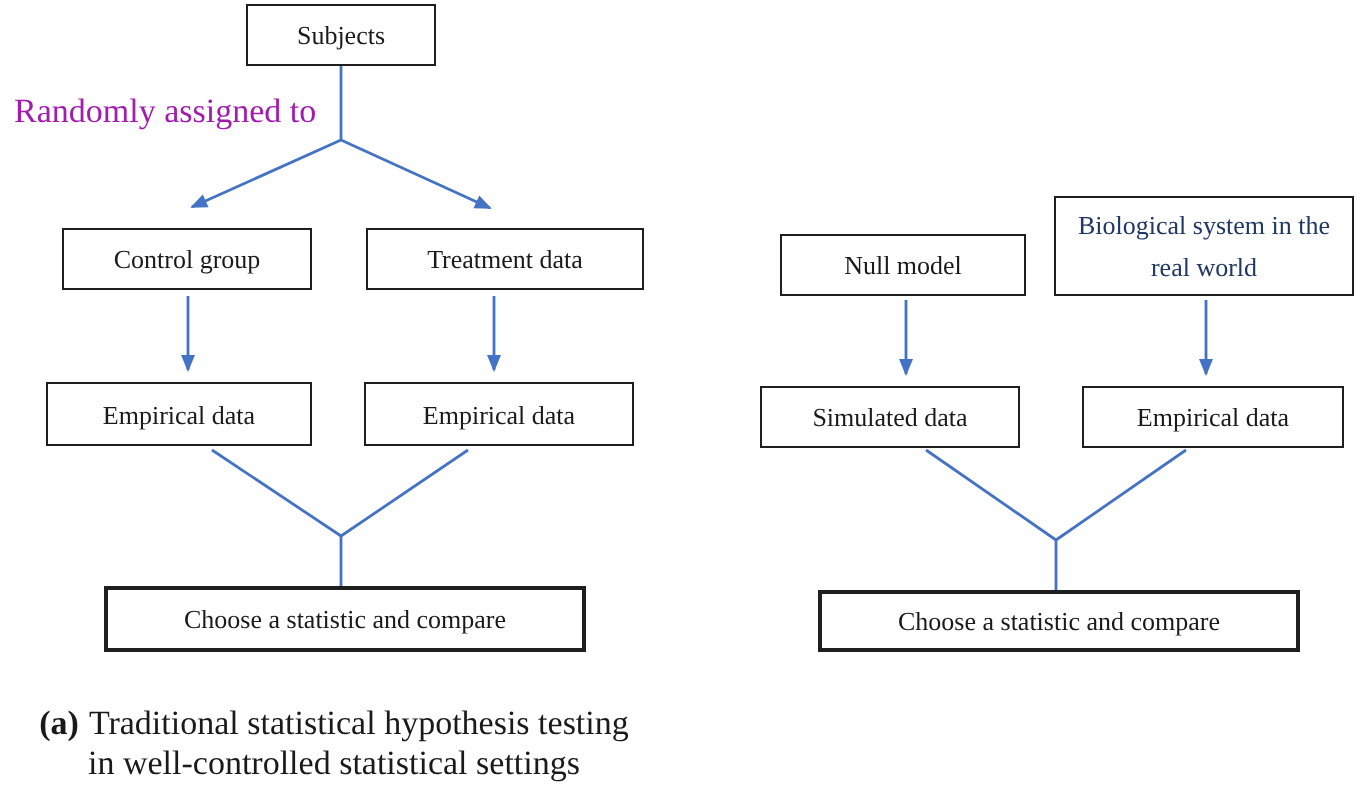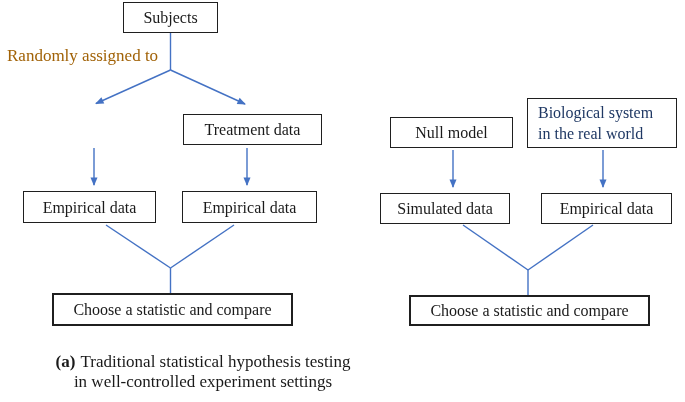--- a/index.html
+++ b/index.html
@@ -23,33 +23,33 @@
     pointer-events: none;
   }
   .node {
     position: absolute;
     box-sizing: border-box;
     border: 1.7px solid #1f1f1f;
     background: #ffffff;
     display: flex;
     align-items: center;
     justify-content: center;
-    text-align: left;
-    font-size: 16px;
+    text-align: center;
+    font-size: 13px;
     color: #1a1a1a;
     line-height: 21px;
     white-space: nowrap;
   }
   .node.wrap { white-space: normal; }
   .node.thick { border-width: 2px; font-family: Liberation Serif, serif; }
   .node.blue-text { color: #1F3864; }
   .floating-label {
     position: absolute;
     font-size: 17px;
-    color: #a16207;
+    color: #a21caf;
     white-space: nowrap;
   }
   .caption {
     position: absolute;
     font-size: 17px;
     color: #1a1a1a;
     text-align: center;
     line-height: 20px;
   }
   .caption .tag {
@@ -62,21 +62,21 @@
   #node-treatment-group { left:183px; top:114px; width:139px; height:31px; }
   #node-empirical-a-left  { left:23px;  top:191px; width:133px; height:32px; }
   #node-empirical-a-right { left:182px; top:191px; width:135px; height:32px; }
   #node-choose-a        { left:52px;  top:293px; width:241px; height:33px; }
   #node-null-model      { left:390px; top:117px; width:123px; height:31px; }
   #node-biological      { left:527px; top:98px;  width:150px; height:50px; padding:0 10px; }
   #node-simulated-data  { left:380px; top:193px; width:130px; height:31px; }
   #node-empirical-b     { left:541px; top:193px; width:131px; height:31px; }
   #node-choose-b        { left:409px; top:295px; width:241px; height:31px; }
   #label-randomly-assigned { left:7px; top:46px; }
-  #caption-a { left:0px;   top:352px; width:334px;margin-left:36px; }
+  #caption-a { left:0px;   top:352px; width:334px; }
   #caption-b { left:381px; top:357px; width:300px; }
 </style>
 </head>
 <body>
 
 <div id="figure">
 
   <svg id="connectors" viewBox="0 0 685 402" xmlns="http://www.w3.org/2000/svg">
     <defs>
       <marker id="arrowhead" markerUnits="userSpaceOnUse" markerWidth="10" markerHeight="9" refX="8" refY="4" orient="auto">
@@ -97,29 +97,30 @@
       <path d="M453 150 L453 187" marker-end="url(#arrowhead)"></path>
       <path d="M603 150 L603 187" marker-end="url(#arrowhead)"></path>
       <path d="M463 225 L528 270"></path>
       <path d="M593 225 L528 270"></path>
       <path d="M528 270 L528 296"></path>
     </g>
   </svg>
 
   <div class="node" id="node-subjects">Subjects</div>
   <div class="floating-label" id="label-randomly-assigned">Randomly assigned to</div>
+  <div class="node" id="node-control-group">Control group</div>
   <div class="node" id="node-treatment-group">Treatment data</div>
   <div class="node" id="node-empirical-a-left">Empirical data</div>
   <div class="node" id="node-empirical-a-right">Empirical data</div>
   <div class="node thick" id="node-choose-a">Choose a statistic and compare</div>
 
   <div class="node wrap blue-text" id="node-biological">Biological system in the real world</div>
   <div class="node" id="node-null-model">Null model</div>
   <div class="node" id="node-simulated-data">Simulated data</div>
   <div class="node" id="node-empirical-b">Empirical data</div>
   <div class="node thick" id="node-choose-b">Choose a statistic and compare</div>
 
   <div class="caption" id="caption-a">
     <div><span class="tag">(a)</span><span>Traditional statistical hypothesis testing</span></div>
-    <div>in well-controlled experiment settings</div>
+    <div>in well-controlled statistical settings</div>
   </div>
 
 </div>
 
 </body></html>

